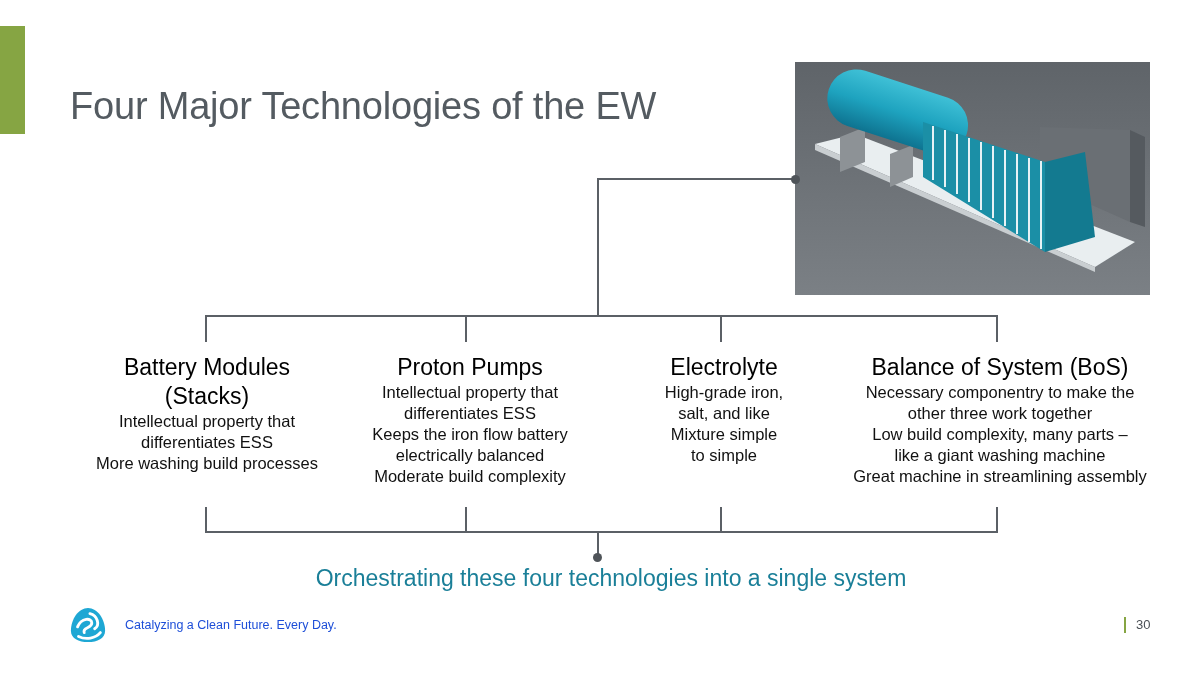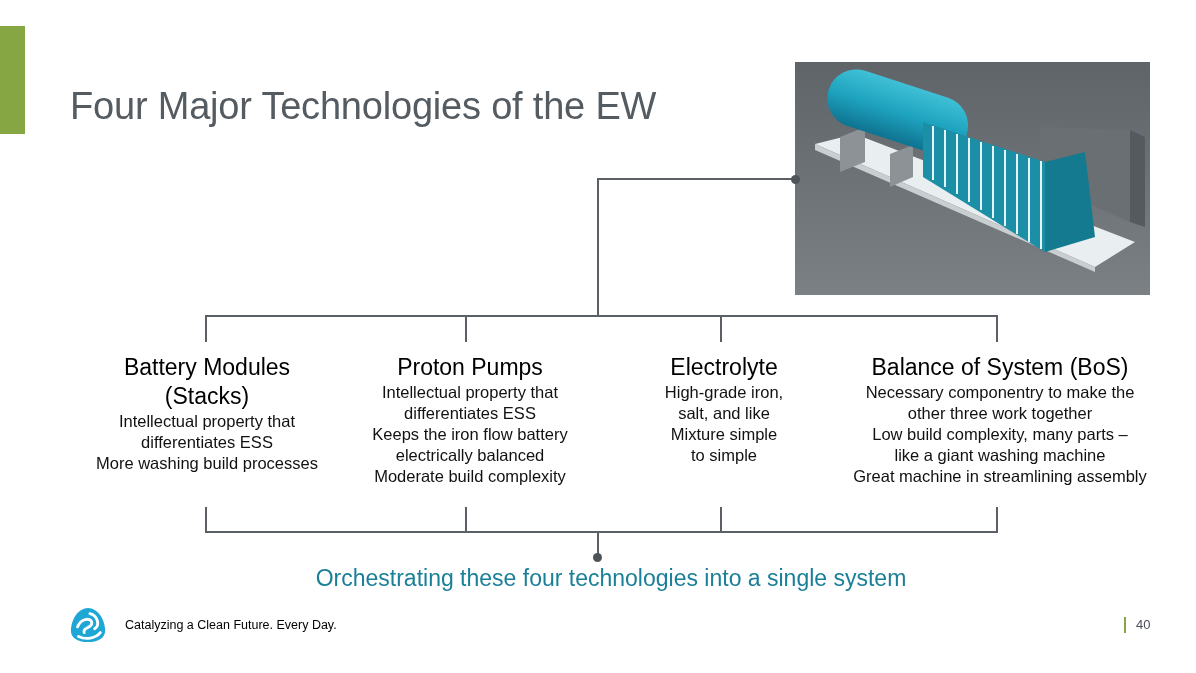--- a/index.html
+++ b/index.html
@@ -6,21 +6,21 @@
   body { width:1196px; height:673px; background:#ffffff; position:relative; overflow:hidden;
          font-family:"Liberation Sans", sans-serif; }
   .accent-bar { position:absolute; left:0; top:26px; width:25px; height:108px; background:#86a543; }
   .title { position:absolute; left:70px; top:56px; font-size:38px; color:#545b61; white-space:nowrap; letter-spacing:-0.2px;margin-top:29px; }
   .photo { position:absolute; left:795px; top:62px; width:355px; height:233px; background:#6d7277; overflow:hidden; }
   .line { position:absolute; background:#5b6066; }
   .dot { position:absolute; width:9px; height:9px; border-radius:50%; background:#4f5459; }
   .col { position:absolute; text-align:center; color:#111; font-size:16.5px; line-height:21px; }
   .col .head { color:#000000; font-size:23px; line-height:29px; }
   .tagline { position:absolute; left:0; width:1196px; top:565px; text-align:center; font-size:23px; color:#1a7f98; transform:translateX(13px); }
-  .footer-text { position:absolute; left:125px; top:618px; font-size:12.5px; color:#000000; }
+  .footer-text { position:absolute; left:125px; top:618px; font-size:12.5px; color:#1d4ed8; }
   .footer-logo { position:absolute; left:69px; top:606px; width:38px; height:38px; }
   .page-sep { position:absolute; left:1124px; top:617px; width:2px; height:16px; background:#86a543; }
   .page-num { position:absolute; left:1136px; top:617px; font-size:13px; color:#4a4f55; }
 </style>
 </head>
 <body>
 
 <div class="accent-bar"></div>
 <div class="title">Four Major Technologies of the EW</div>
 
@@ -116,13 +116,13 @@
 <div class="tagline">Orchestrating these four technologies into a single system</div>
 
 <svg class="footer-logo" viewBox="0 0 40 40">
   <path d="M20 2 C30 2 38 14 38 26 C38 34 30 38 20 38 C10 38 2 34 2 26 C2 14 10 2 20 2 Z" fill="#1ea7d4"></path>
   <path d="M9 22 C13 12 24 12 24 18 C24 24 14 22 16 28" stroke="#fff" stroke-width="3" fill="none" stroke-linecap="round"></path>
   <path d="M22 8 C30 10 33 20 27 24" stroke="#fff" stroke-width="3" fill="none" stroke-linecap="round"></path>
   <path d="M10 32 C18 36 28 34 33 28" stroke="#fff" stroke-width="3" fill="none" stroke-linecap="round"></path>
 </svg>
 <div class="footer-text">Catalyzing a Clean Future. Every Day.</div>
 <div class="page-sep"></div>
-<div class="page-num">40</div>
+<div class="page-num">30</div>
 
 </body></html>

